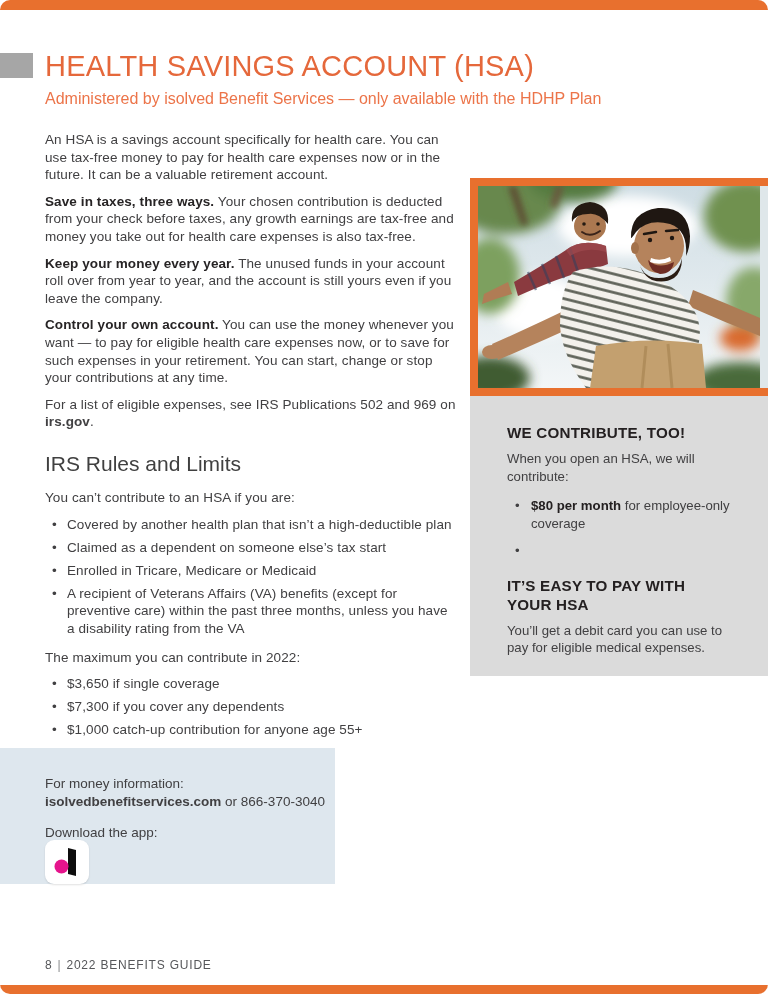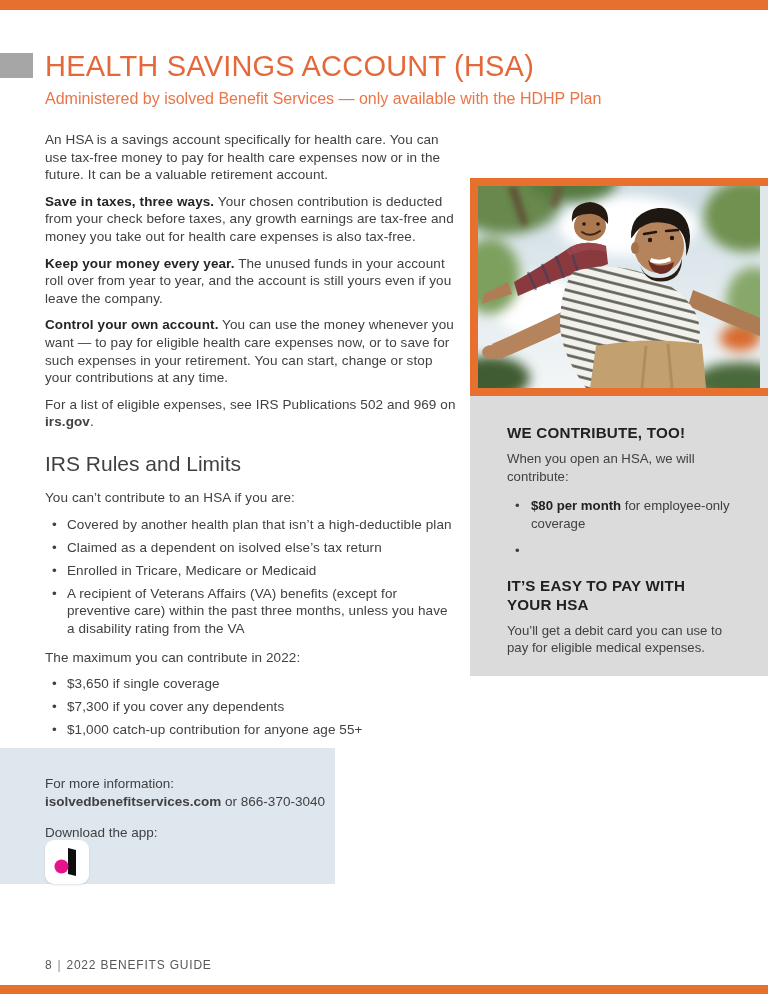--- a/index.html
+++ b/index.html
@@ -1,17 +1,17 @@
 <!DOCTYPE html>
 <html><head>
 <meta charset="utf-8">
 <style>
   html,body{margin:0;padding:0;background:#ffffff;}
   .page{position:relative;width:768px;height:994px;background:#ffffff;overflow:hidden;
-        font-family:"Liberation Sans",sans-serif;color:#414042;}
+        font-family:"Liberation Sans",sans-serif;color:#414042;border-radius:10px;}
   .top-bar{position:absolute;left:0;top:0;width:768px;height:10px;background:#E8702E;}
   .bottom-bar{position:absolute;left:0;top:985px;width:768px;height:9px;background:#E8702E;}
   .gray-square{position:absolute;left:0;top:53px;width:33px;height:25px;background:#A6A6A6;}
   .page-title{position:absolute;left:45px;top:50px;font-size:29px;font-weight:400;
               color:#E5683B;letter-spacing:0.2px;white-space:nowrap;}
   .page-subtitle{position:absolute;left:45px;top:90px;font-size:16px;font-weight:400;
                  color:#EC7449;white-space:nowrap;}
   .left-col{position:absolute;left:45px;top:131px;width:414px;}
   .para{font-size:13.5px;line-height:17.6px;margin:0 0 9px 0;letter-spacing:0.1px;}
   .para b{color:#272425;}
@@ -62,21 +62,21 @@
 
     <h2 class="section-heading">IRS Rules and Limits</h2>
     <p class="para">You can’t contribute to an HSA if you are:</p>
     <div class="bullets">
       <div class="bullet">
           <span class="dot">•</span>
           <span>Covered by another health plan that isn’t a high-deductible plan</span>
         </div>
       <div class="bullet">
           <span class="dot">•</span>
-          <span>Claimed as a dependent on isolved else’s tax return</span>
+          <span>Claimed as a dependent on someone else’s tax start</span>
         </div>
       <div class="bullet">
           <span class="dot">•</span>
           <span>Enrolled in Tricare, Medicare or Medicaid</span>
         </div>
       <div class="bullet">
           <span class="dot">•</span>
           <span>A recipient of Veterans Affairs (VA) benefits (except for preventive care) within the past three months, unless you have a disability rating from the VA</span>
         </div>
     </div>
@@ -175,21 +175,21 @@
         </div>
       <div class="sb-bullet" style="width:240px">
           <span class="dot">•</span>
         </div>
     </div>
     <h3 class="sb-heading sb-heading2">IT’S EASY TO PAY WITH YOUR HSA</h3>
     <p class="sb-text" style="width:235px">You’ll get a debit card you can use to pay for eligible medical expenses.</p>
   </div>
 
   <div class="info-box">
-    <p class="ib-line1">For more information:</p>
+    <p class="ib-line1">For money information:</p>
     <p class="ib-line2"><a class="doc-link" href="#">isolvedbenefitservices.com</a><span> or 866-370-3040</span></p>
     <div class="ib-row">
       <p class="ib-line3">Download the app:</p>
       <div class="app-icon">
         <svg width="44" height="44" viewBox="0 0 44 44">
           <path d="M23,8 L31,10 L31,36 L23,34 Z" fill="#0d0d0d"></path>
           <circle cx="16.5" cy="26.5" r="7" fill="#E5148C"></circle>
         </svg>
       </div>
     </div>

